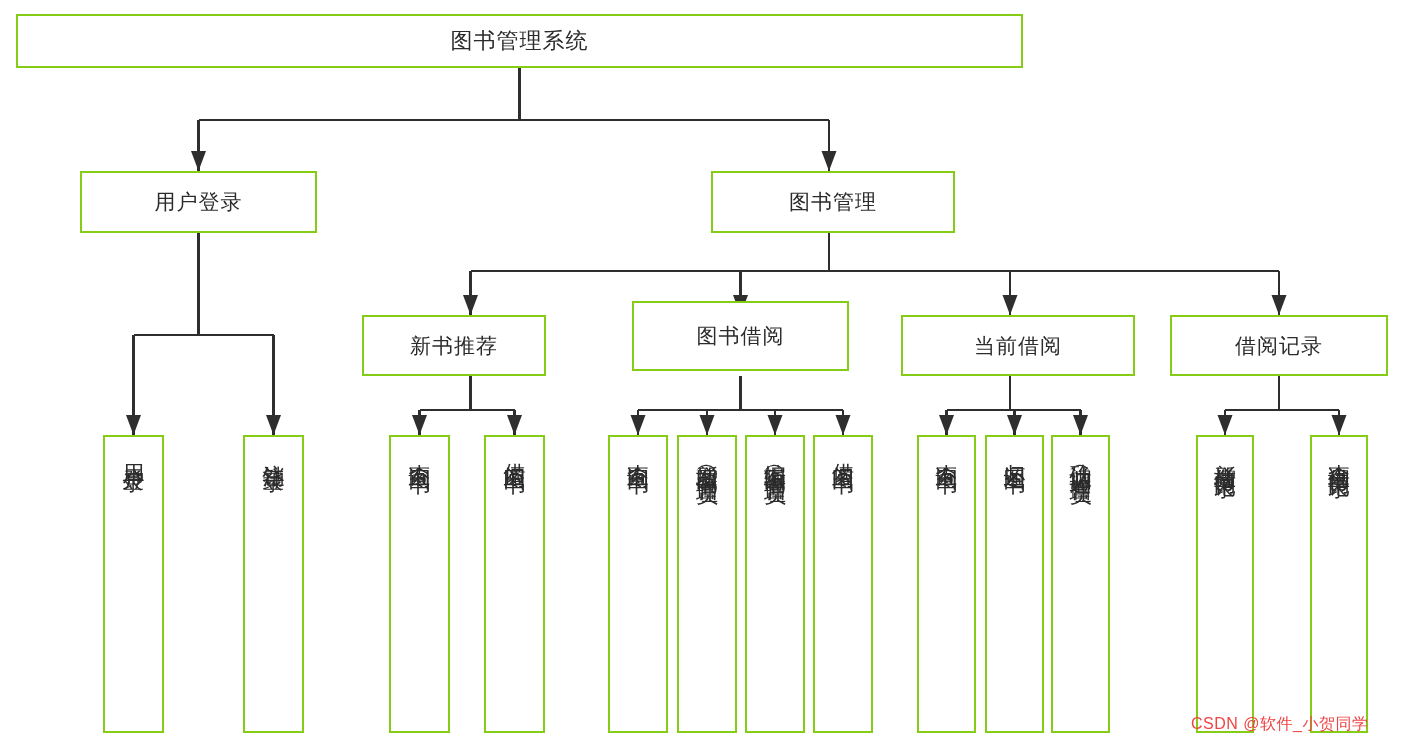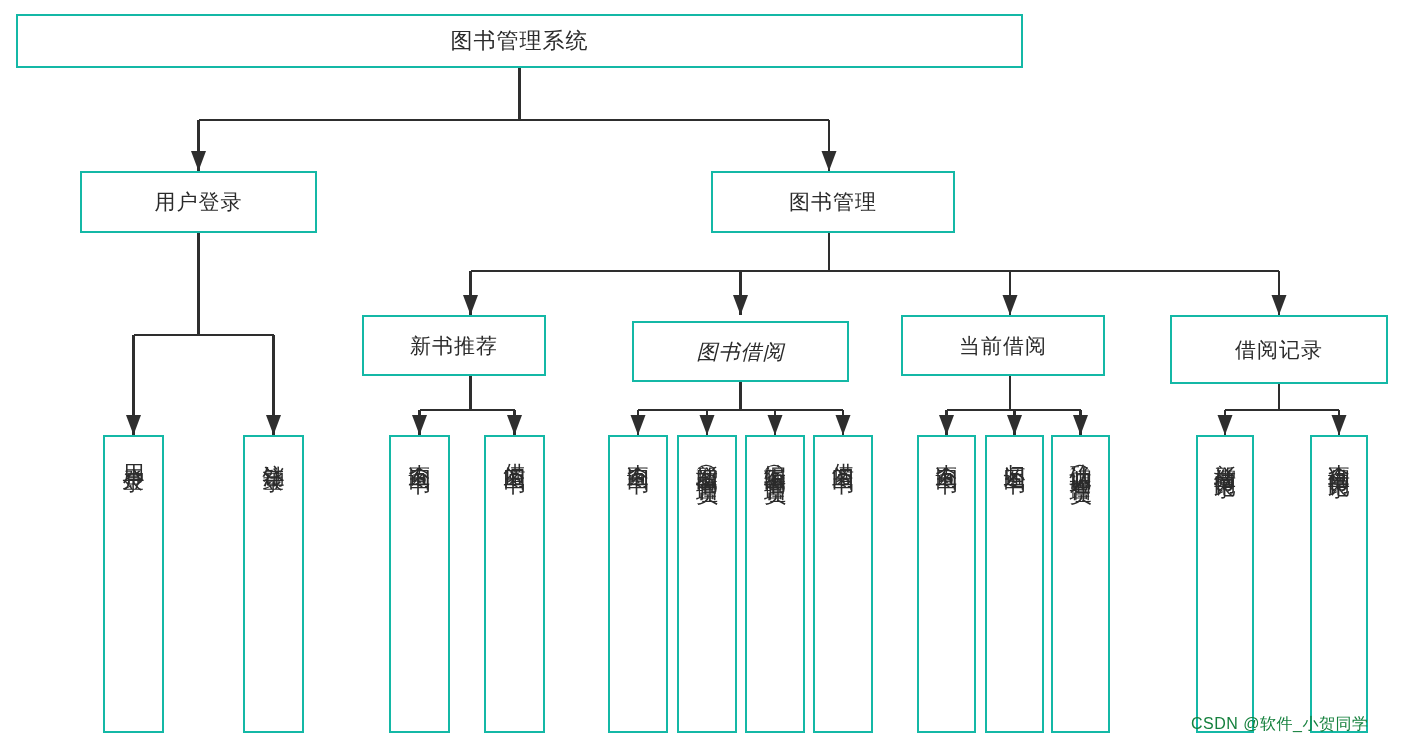--- a/index.html
+++ b/index.html
@@ -2,33 +2,33 @@
 <html><head>
 <meta charset="utf-8">
 <style>
   html,body{margin:0;padding:0;background:#ffffff;}
   body{width:1405px;height:747px;overflow:hidden;
        font-family:"Liberation Sans","DejaVu Sans",sans-serif;}
   #canvas{position:relative;width:1405px;height:747px;}
   svg#wires{position:absolute;left:0;top:0;width:1405px;height:747px;}
 
   .node{position:absolute;box-sizing:border-box;background:#ffffff;
-        border:2px solid #14b8a6;display:flex;align-items:center;
+        border:2px solid #84cc16;display:flex;align-items:center;
         justify-content:center;color:#2b2b2b;}
   .node .lbl{display:block;text-align:center;line-height:1.12;white-space:pre;}
 
   .node.horiz .lbl{font-size:21px;letter-spacing:1px;}
   .node.root .lbl{font-size:22px;letter-spacing:1px;}
 
   .node.vert{align-items:flex-start;justify-content:center;padding-top:9px;}
   .node.vert .lbl{writing-mode:vertical-rl;text-orientation:upright;
                   font-size:22px;line-height:1.0;letter-spacing:3px;}
 
   #watermark{position:absolute;left:1191px;top:714px;font-size:16px;
-             color:#15803d;letter-spacing:.5px;white-space:nowrap;
+             color:#ef4444;letter-spacing:.5px;white-space:nowrap;
              pointer-events:none;}
 </style>
 </head>
 <body>
 
 <div id="canvas">
   <svg id="wires" viewBox="0 0 1405 747" preserveAspectRatio="none">
       <line x1="519.5" y1="68" x2="519.5" y2="120" stroke="#2e2e2e" stroke-width="2.4" shape-rendering="crispEdges"></line>
       <line x1="198.5" y1="120" x2="829" y2="120" stroke="#2e2e2e" stroke-width="2.4" shape-rendering="crispEdges"></line>
       <line x1="198.5" y1="120" x2="198.5" y2="171" stroke="#2e2e2e" stroke-width="2.4" shape-rendering="crispEdges"></line>
@@ -88,27 +88,27 @@
       </div>
       <div class="node horiz" style="left: 80px; top: 171px; width: 237px; height: 62px;">
         <span class="lbl">用户登录</span>
       </div>
       <div class="node horiz" style="left: 711px; top: 171px; width: 244px; height: 62px;">
         <span class="lbl">图书管理</span>
       </div>
       <div class="node horiz" style="left: 362px; top: 315px; width: 184px; height: 61px;">
         <span class="lbl">新书推荐</span>
       </div>
-      <div class="node horiz" style="left: 632px; top: 321px; width: 217px; height: 61px; font-style: italic;">
+      <div class="node horiz" style="left: 632px; top: 301px; width: 217px; height: 70px;">
         <span class="lbl">图书借阅</span>
       </div>
-      <div class="node horiz" style="left: 901px; top: 315px; width: 204px; height: 61px;">
+      <div class="node horiz" style="left: 901px; top: 315px; width: 234px; height: 61px;">
         <span class="lbl">当前借阅</span>
       </div>
-      <div class="node horiz" style="left: 1170px; top: 315px; width: 218px; height: 69px;">
+      <div class="node horiz" style="left: 1170px; top: 315px; width: 218px; height: 61px;">
         <span class="lbl">借阅记录</span>
       </div>
       <div class="node vert" style="left: 103px; top: 435px; width: 61px; height: 298px;">
         <span class="lbl">用户登录</span>
       </div>
       <div class="node vert" style="left: 243px; top: 435px; width: 61px; height: 298px;">
         <span class="lbl">注销登录</span>
       </div>
       <div class="node vert" style="left: 389px; top: 435px; width: 61px; height: 298px;">
         <span class="lbl">查询图书</span>

